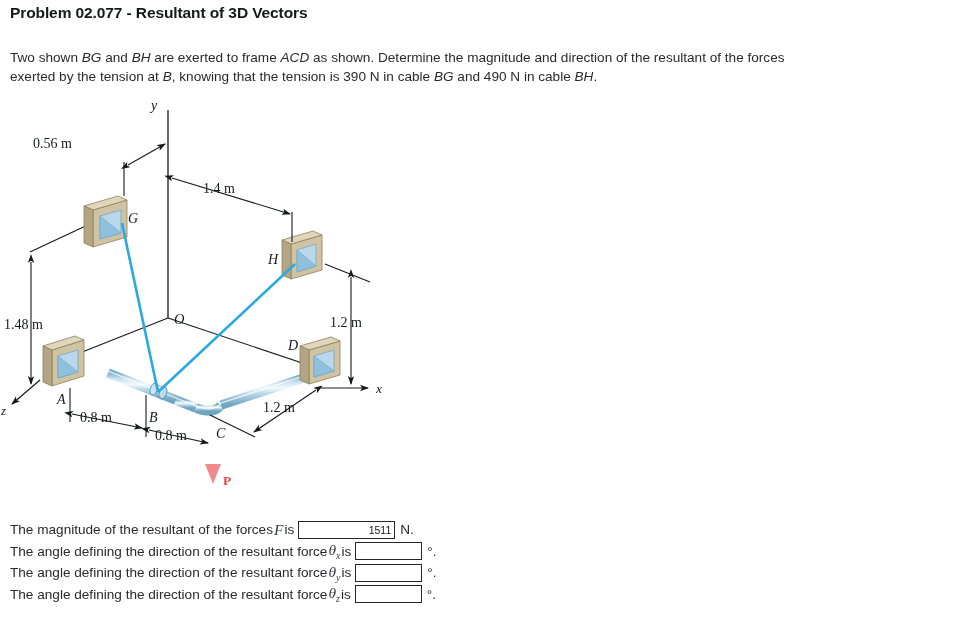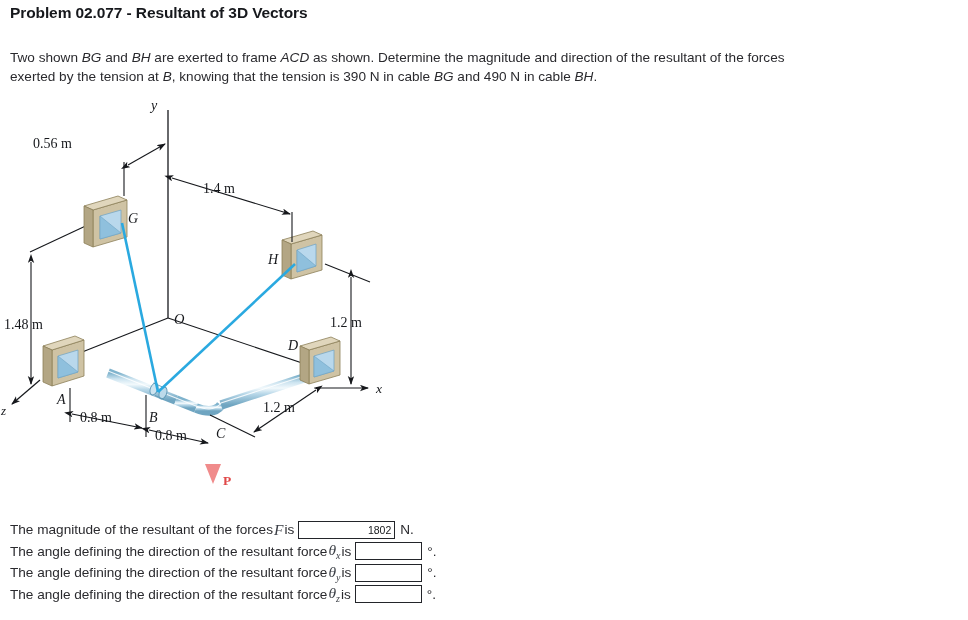--- a/index.html
+++ b/index.html
@@ -290,21 +290,21 @@
 
     </svg>
   </div>
 
   <div id="answers">
 
     <div class="ans-row">
       <span class="lbl">The magnitude of the resultant of the forces </span>
         <span class="theta">F</span>
         <span class="lbl"> is</span>
-        <span class="inputbox wide">1802</span>
+        <span class="inputbox wide">1511</span>
         <span class="unit">N.</span>
     </div>
 
     <div class="ans-row">
       <span class="lbl">The angle defining the direction of the resultant force </span>
         <span class="theta"><span>θ</span><sub>x</sub></span>
         <span class="lbl"> is</span>
         <span class="inputbox narrow"></span>
         <span class="unit deg">°.</span>
     </div>

